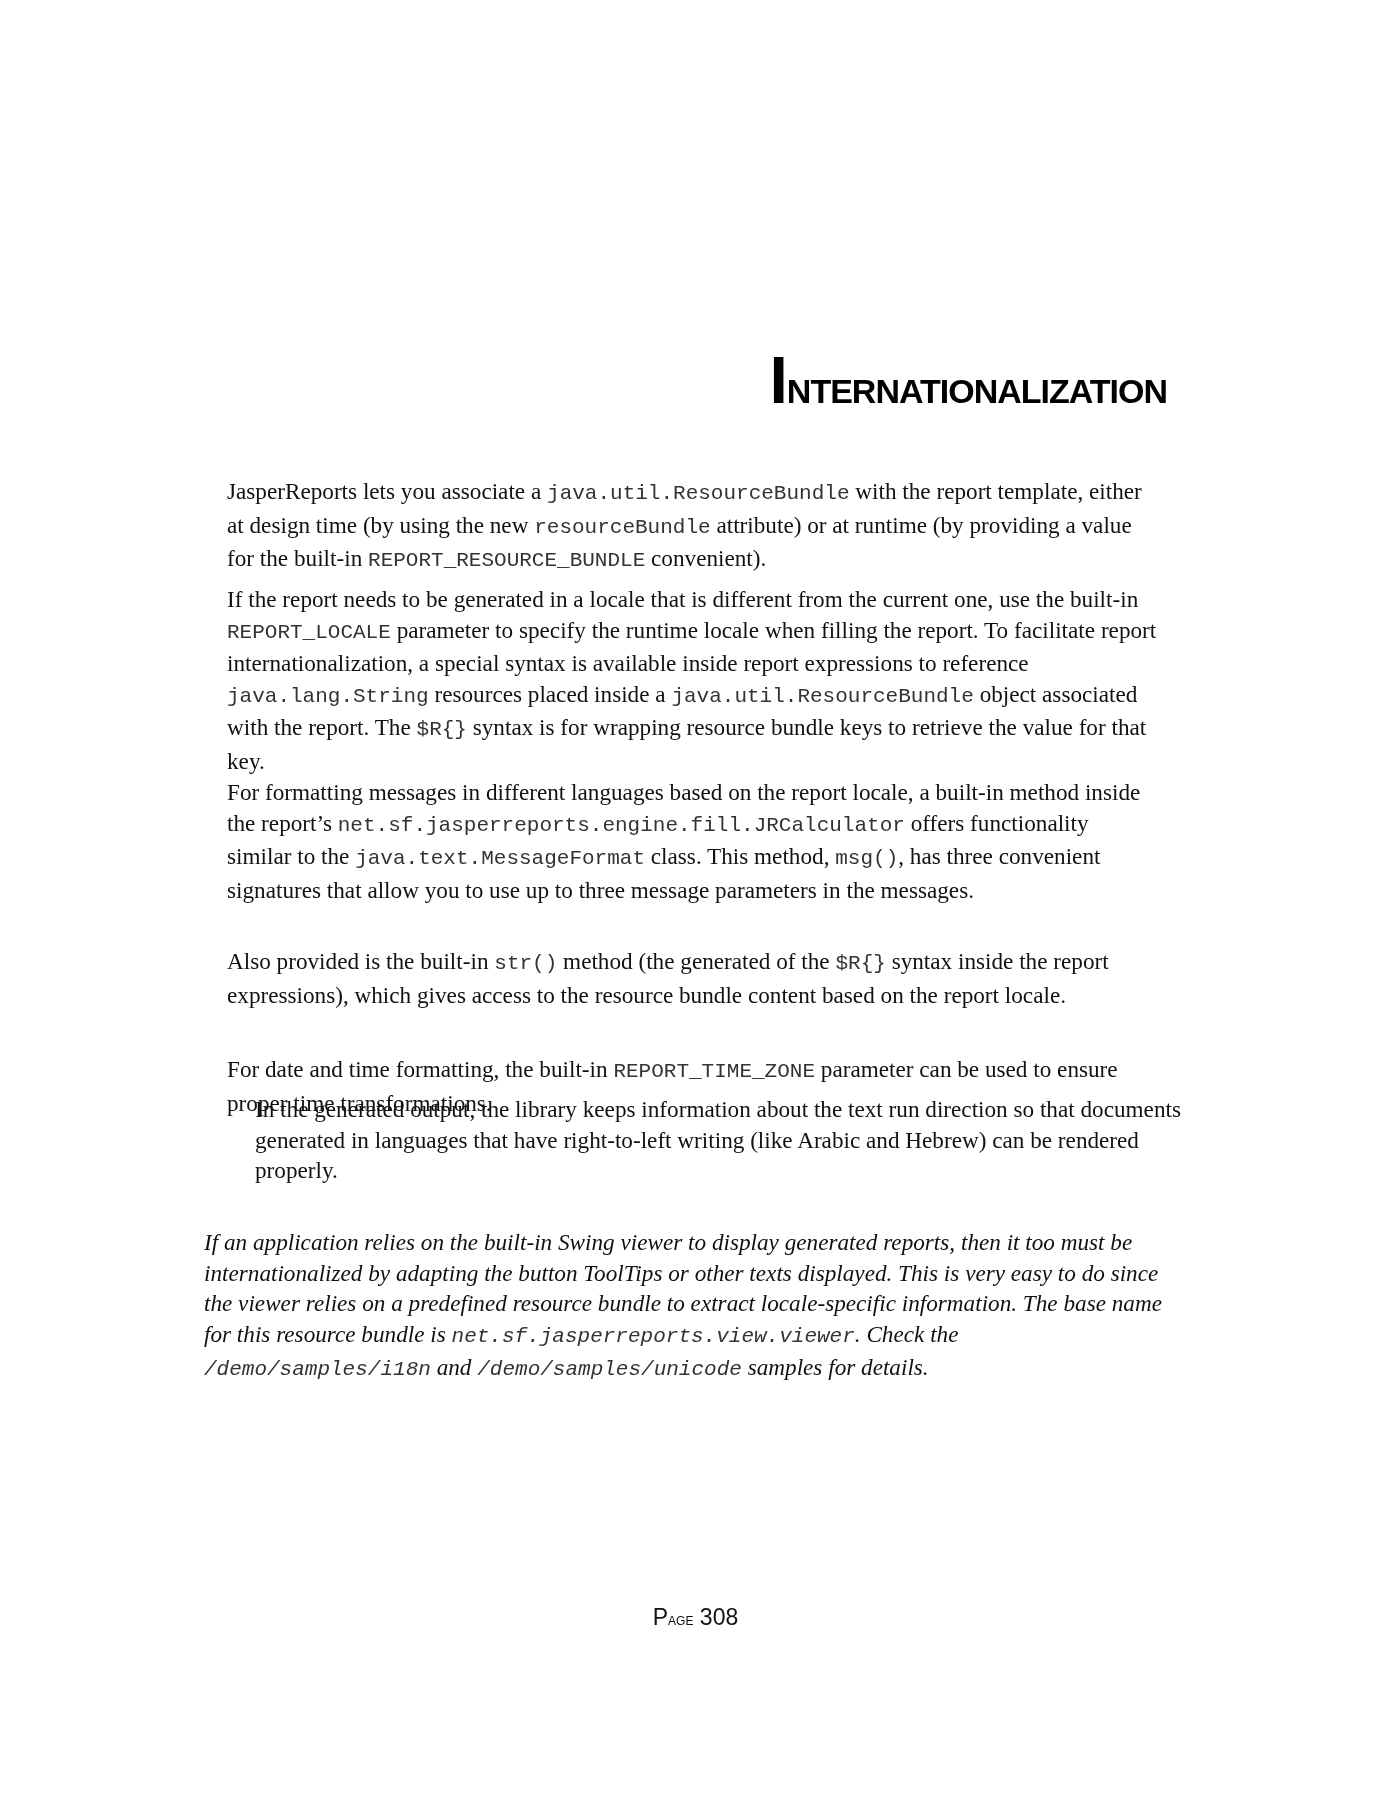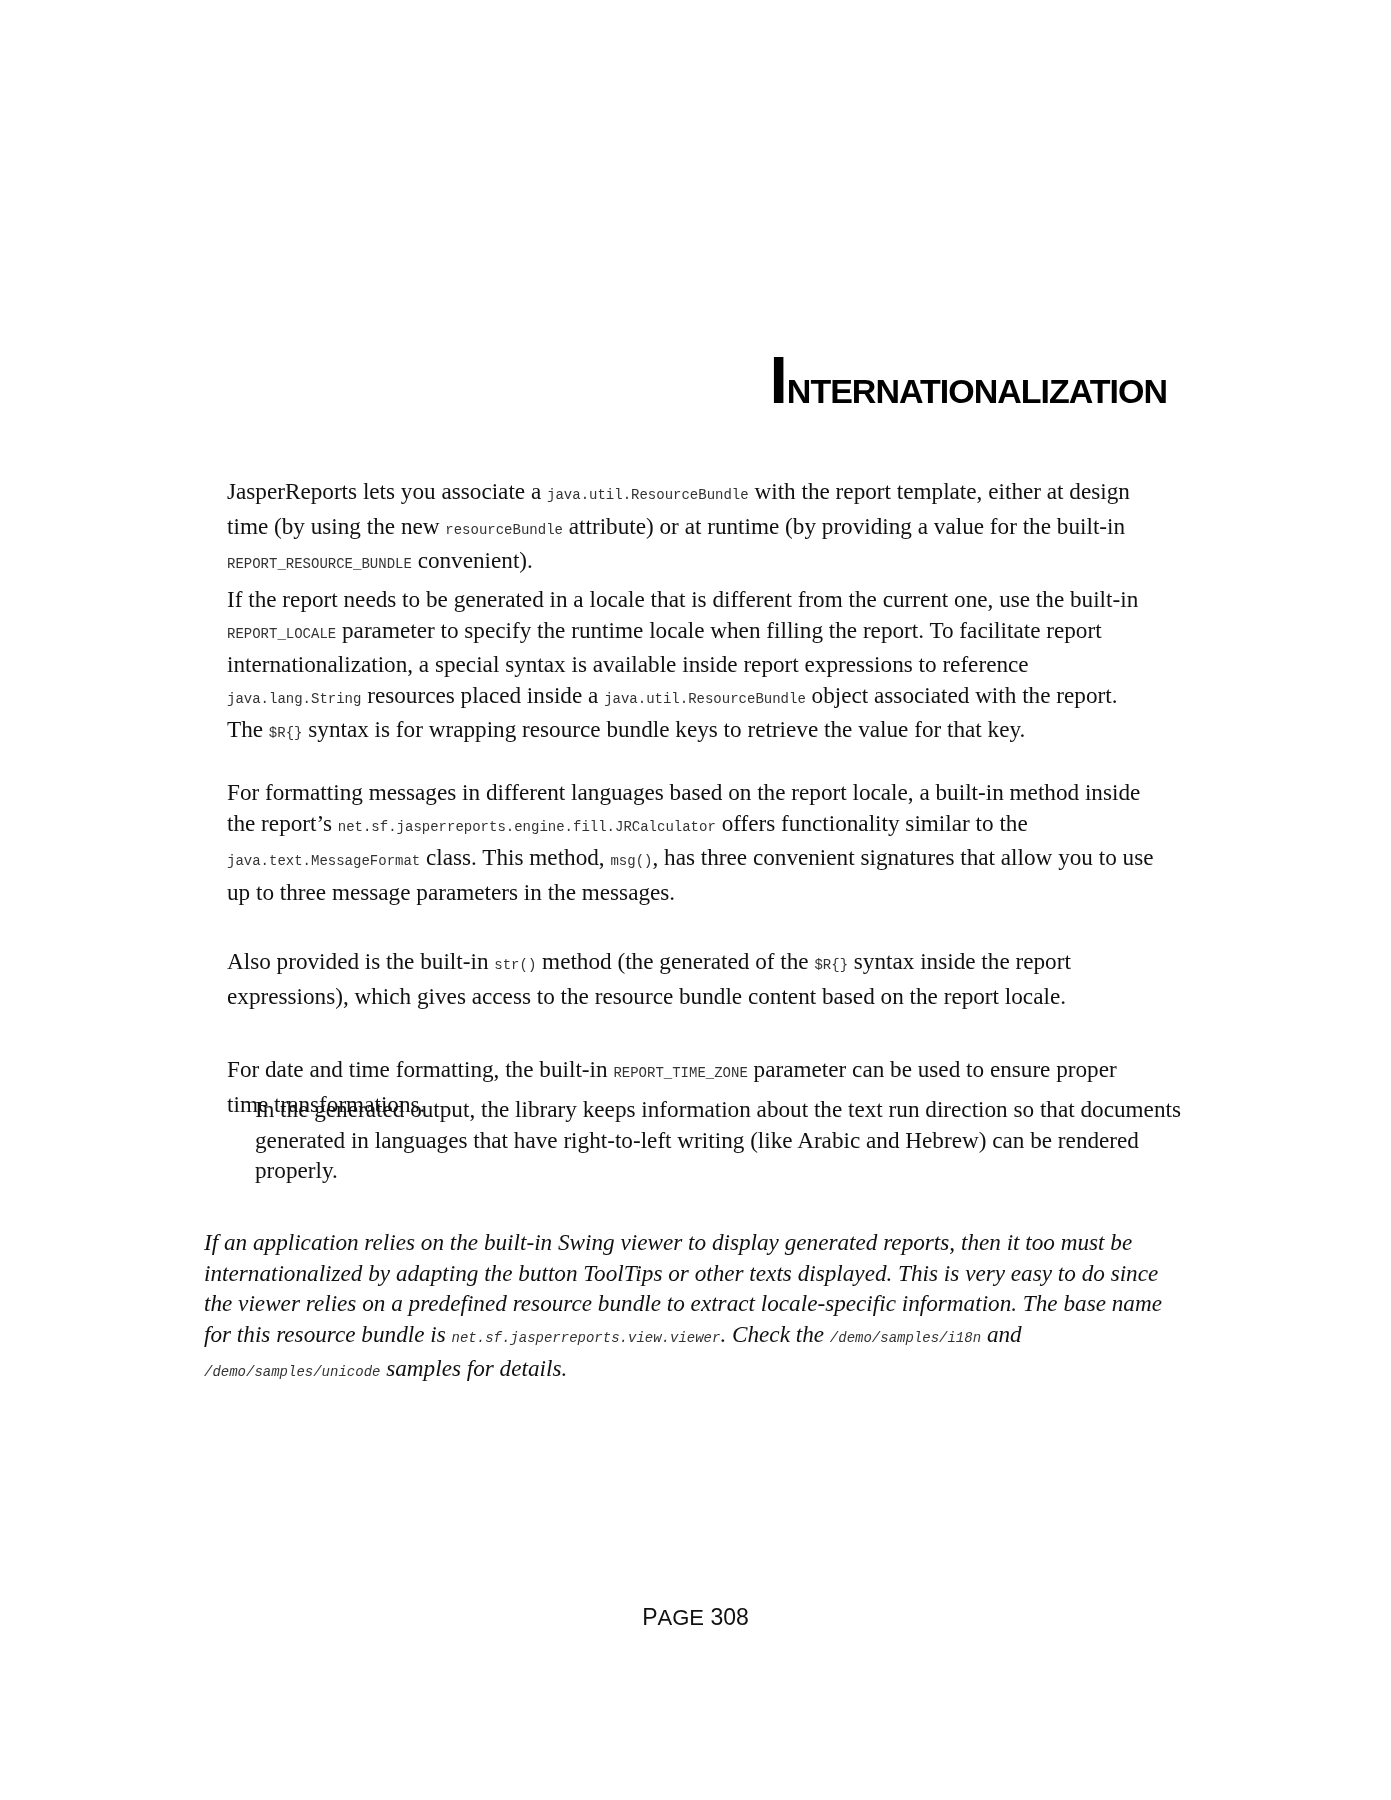--- a/index.html
+++ b/index.html
@@ -45,34 +45,34 @@
     }
     .para {
       position: absolute;
       margin: 0;
       width: 960px;
     }
     .indent { left: 227px; width: 930px; }
     .outdent { left: 204px; width: 960px; font-style: italic; }
     code {
       font-family: "Liberation Mono", monospace;
-      font-size: 14px;
+      font-size: 21px;
       color: #333;
     }
     .footer {
       position: absolute;
       top: 1604px;
       left: 0;
       width: 1391px;
       text-align: center;
       font-family: "Liberation Sans", sans-serif;
       font-size: 23px;
       color: #111;
     }
-    .footer .sc { font-size: 22px; text-transform: uppercase; }
+    .footer .sc { font-size: 12px; text-transform: uppercase; }
     .footer .cap { font-size: 23px; }
   </style>
 </head>
 <body>
 
 <h1 class="title"><span class="cap">I</span><span>nternationalization</span></h1>
 
 <div class="body-text">
   <p class="para indent" style="top:476px;"><span>JasperReports lets you associate a </span><code>java.util.ResourceBundle</code><span> with the report template, either at design time (by using the new </span><code>resourceBundle</code><span> attribute) or at runtime (by providing a value for the built-in </span><code>REPORT_RESOURCE_BUNDLE</code><span> convenient).</span></p>
   <p class="para indent" style="top:584px;"><span>If the report needs to be generated in a locale that is different from the current one, use the built-in </span><code>REPORT_LOCALE</code><span> parameter to specify the runtime locale when filling the report. To facilitate report internationalization, a special syntax is available inside report expressions to reference </span><code>java.lang.String</code><span> resources placed inside a </span><code>java.util.ResourceBundle</code><span> object associated with the report. The </span><code>$R{}</code><span> syntax is for wrapping resource bundle keys to retrieve the value for that key.</span></p>

